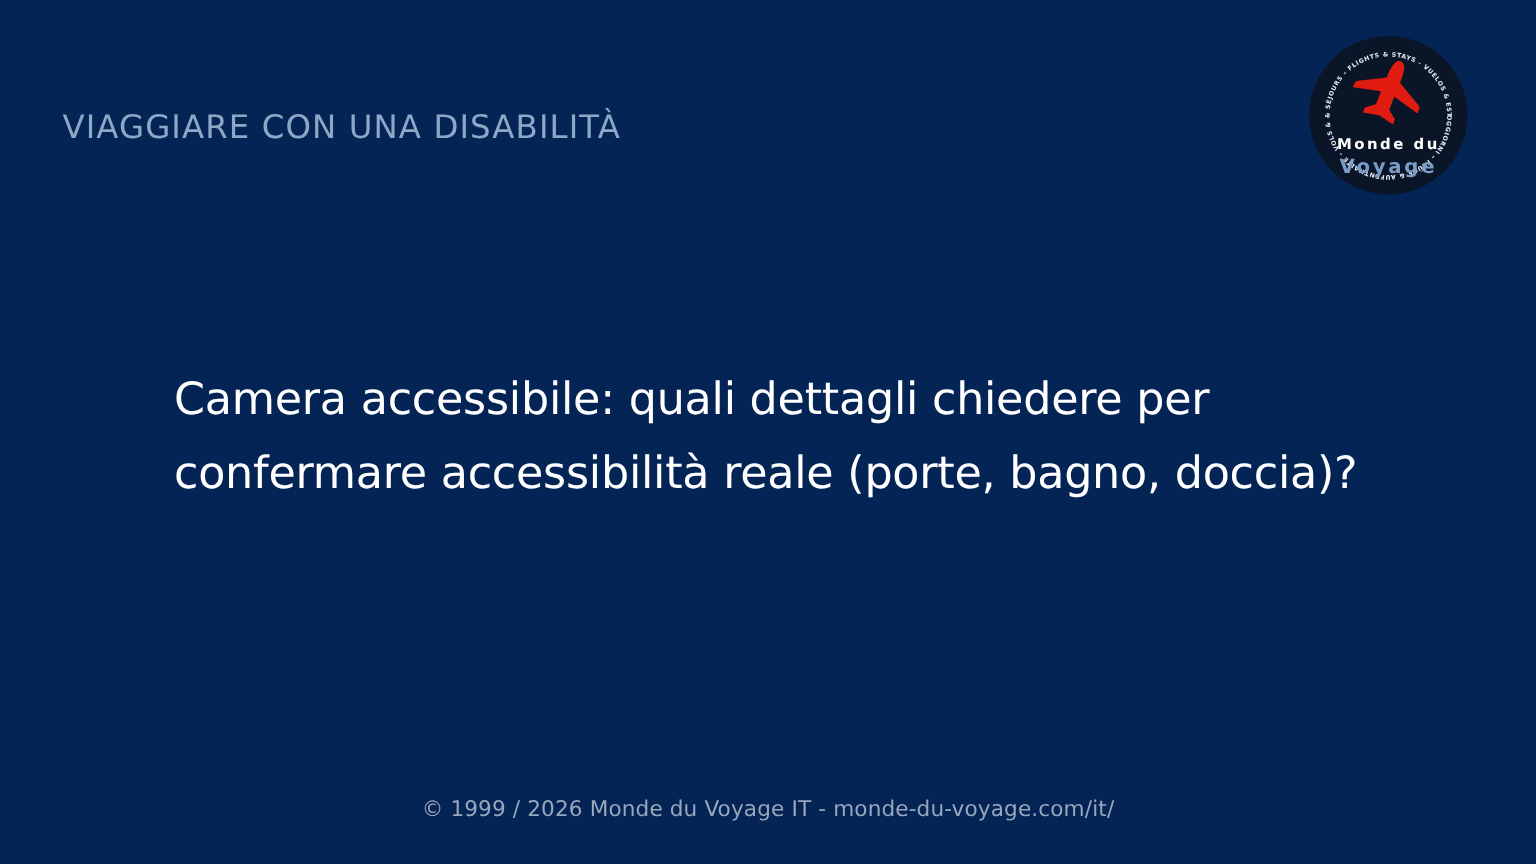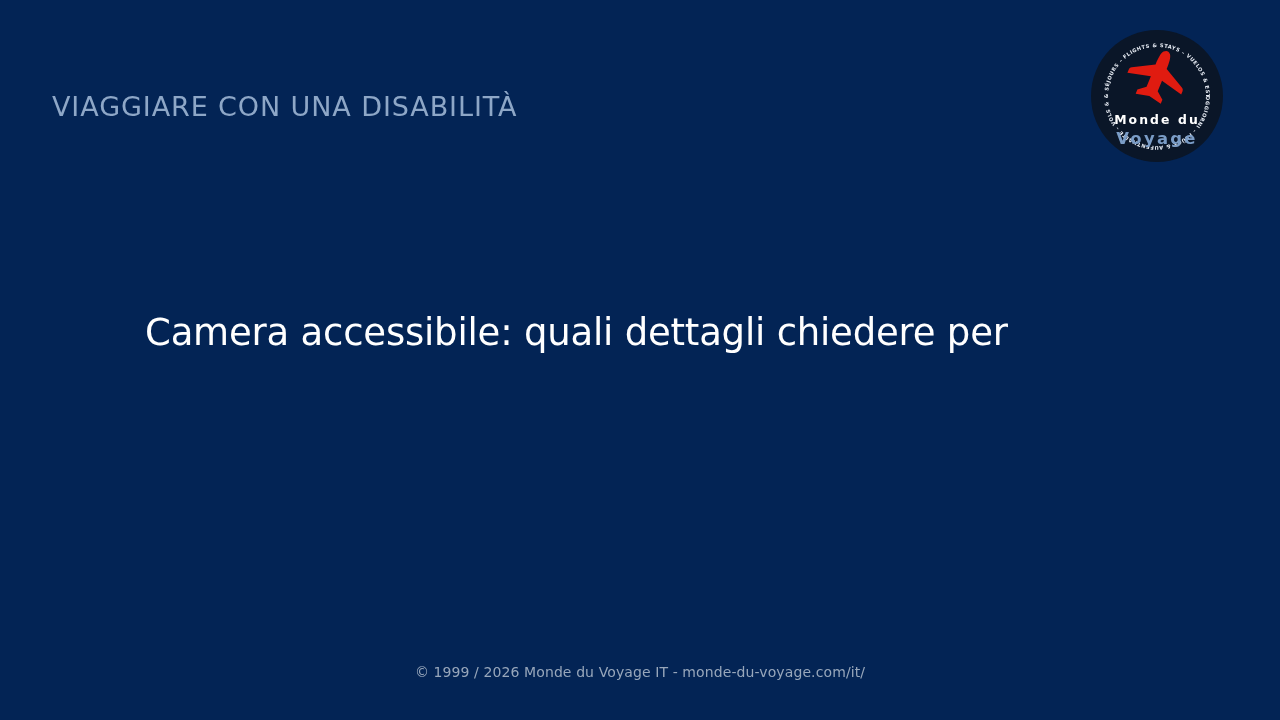--- a/index.html
+++ b/index.html
@@ -53,21 +53,21 @@
   #headline .ln { display: block; white-space: nowrap; }
 
   
   #footer {
     position: absolute;
     left: 0;
     right: 0;
     top: 664px;
     text-align: center;
     color: #98a7bb;
-    font-size: 14px;
+    font-size: 18px;
     font-family: "DejaVu Sans", sans-serif;
     letter-spacing: 0.1px;
   }
 
   
   #logo {
     position: absolute;
     left: 1090px;
     top: 21px;
     width: 134px;
@@ -99,20 +99,21 @@
 </style>
 </head>
 <body>
 
 <div id="slide">
 
   <div id="kicker">VIAGGIARE CON UNA DISABILITÀ</div>
 
   <div id="headline">
     <span class="ln">Camera accessibile: quali dettagli chiedere per</span>
+    <span class="ln">confermare accessibilità reale (porte, bagno, doccia)?</span>
   </div>
 
   <div id="footer">© 1999 / 2026 Monde du Voyage IT - monde-du-voyage.com/it/</div>
 
   <div id="logo">
     <svg viewBox="0 0 134 148" xmlns="http://www.w3.org/2000/svg">
       <defs>
         <path id="arcTop" d="M 18 75 A 49 49 0 0 1 116 75"></path>
         <path id="arcBottom" d="M 116 76 A 49 49 0 0 1 18 76"></path>
       </defs>

